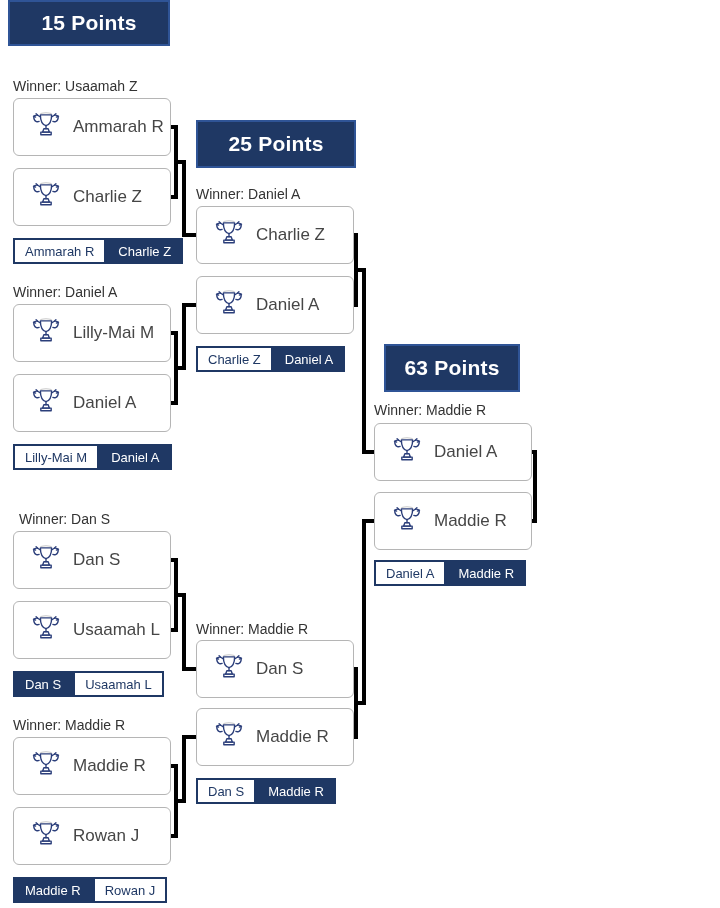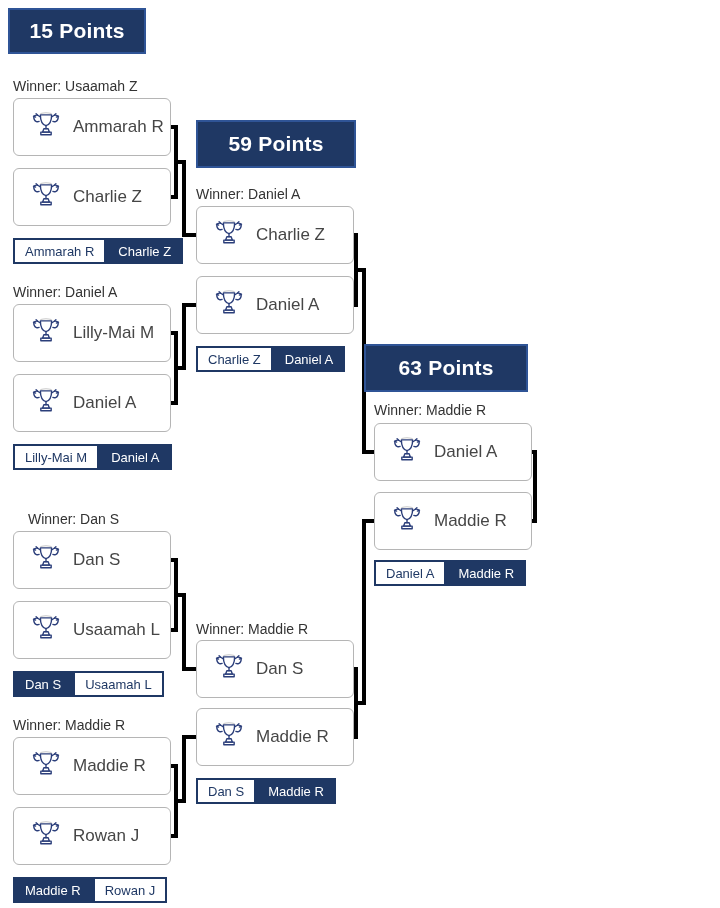--- a/index.html
+++ b/index.html
@@ -77,23 +77,23 @@
   <div class="conn" style="left:352px;top:735px;width:6px;height:4px"></div>
   <div class="conn" style="left:354px;top:667px;width:4px;height:72px"></div>
   <div class="conn" style="left:356px;top:701px;width:10px;height:4px"></div>
   <div class="conn" style="left:362px;top:519px;width:4px;height:186px"></div>
   <div class="conn" style="left:364px;top:519px;width:10px;height:4px"></div>
 
   <div class="conn" style="left:531px;top:450px;width:6px;height:4px"></div>
   <div class="conn" style="left:531px;top:519px;width:6px;height:4px"></div>
   <div class="conn" style="left:533px;top:450px;width:4px;height:73px"></div>
 
-  <div class="round-header" style="left:8px;top:8px;width:138px;height:46px">15 Points</div>
-  <div class="round-header" style="left:196px;top:120px;width:160px;height:48px">59 Points</div>
-  <div class="round-header" style="left:364px;top:344px;width:164px;height:48px">63 Points</div>
+  <div class="round-header" style="left:8px;top:0;width:162px;height:46px">15 Points</div>
+  <div class="round-header" style="left:196px;top:120px;width:160px;height:48px">25 Points</div>
+  <div class="round-header" style="left:384px;top:344px;width:136px;height:48px">63 Points</div>
 
   <div class="winner-label" style="left:13px;top:78px">Winner: Usaamah Z</div>
   <div class="player-box" style="left:13px;top:98px">
     <span class="trophy">
         <svg viewBox="0 0 44 40">
           <g fill="none" stroke="#2b3e7a" stroke-width="1.6" stroke-linecap="round" stroke-linejoin="round">
             <path d="M16 4.5 Q22 2.5 28 4.5" stroke="#c9c9c9" stroke-width="1.2"></path>
             <path d="M15.5 6 H28.5 C28.5 12.5 27 17 22 18.5 C17 17 15.5 12.5 15.5 6 Z"></path>
             <path d="M15 8 C10 4.5 6.5 7 8.5 11.5 C9.6 13.8 12 14.5 14 13.5"></path>
             <path d="M12.5 6.5 L10.5 4.5 M10 8.5 L7.5 7.5"></path>
@@ -165,21 +165,21 @@
           </g>
         </svg>
       </span>
     <span class="player-name">Daniel A</span>
   </div>
   <div class="tag-row" style="left:13px;top:444px">
     <span class="tag loser">Lilly-Mai M</span>
     <span class="tag winner">Daniel A</span>
   </div>
 
-  <div class="winner-label" style="left:28px;top:511px">Winner: Dan S</div>
+  <div class="winner-label" style="left:19px;top:511px">Winner: Dan S</div>
   <div class="player-box" style="left:13px;top:531px">
     <span class="trophy">
         <svg viewBox="0 0 44 40">
           <g fill="none" stroke="#2b3e7a" stroke-width="1.6" stroke-linecap="round" stroke-linejoin="round">
             <path d="M16 4.5 Q22 2.5 28 4.5" stroke="#c9c9c9" stroke-width="1.2"></path>
             <path d="M15.5 6 H28.5 C28.5 12.5 27 17 22 18.5 C17 17 15.5 12.5 15.5 6 Z"></path>
             <path d="M15 8 C10 4.5 6.5 7 8.5 11.5 C9.6 13.8 12 14.5 14 13.5"></path>
             <path d="M12.5 6.5 L10.5 4.5 M10 8.5 L7.5 7.5"></path>
             <path d="M29 8 C34 4.5 37.5 7 35.5 11.5 C34.4 13.8 32 14.5 30 13.5"></path>
             <path d="M31.5 6.5 L33.5 4.5 M34 8.5 L36.5 7.5"></path>

